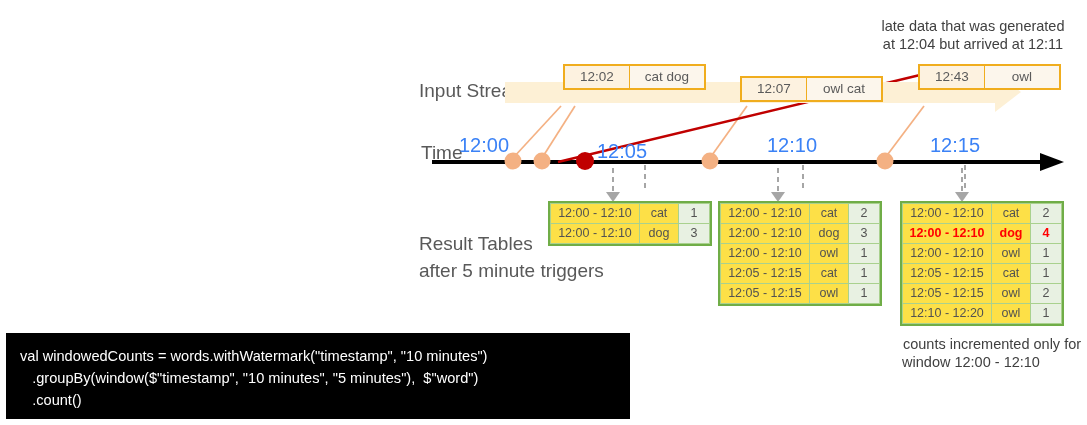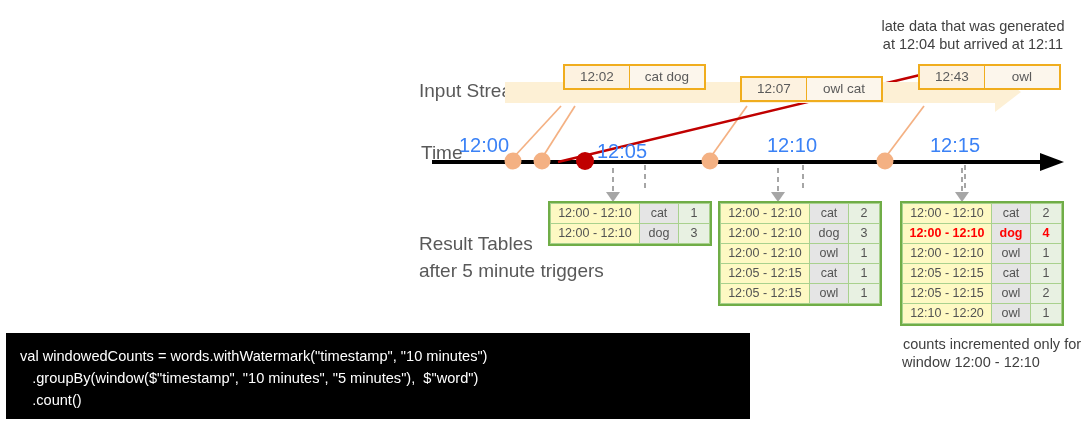--- a/index.html
+++ b/index.html
@@ -36,28 +36,28 @@
   .ev-box td.hot{color:#c00000;font-weight:bold;background:#fbe0cf;}
   .ev-box td.hot.c-word{background:#fbe0cf;}
 
   
   .res-tbl{border:2.4px solid #70ad47;border-collapse:collapse;}
   .res-tbl table{border-collapse:collapse;}
   .res-tbl td{
     border:1.1px solid #a9d18e;font-size:12.5px;color:#525252;
     padding:1px 5px;height:17px;line-height:17px;text-align:center;background:#eaf3e3;
   }
-  .res-tbl td.c-win{width:78px;background:#fef9c3;}
-  .res-tbl td.c-key{width:28px;background:#e5e5e5;}
+  .res-tbl td.c-win{width:78px;background:#fde047;}
+  .res-tbl td.c-key{width:28px;background:#fde047;}
   .res-tbl td.c-cnt{width:20px;background:#e8f1e2;}
   .res-tbl td.red{color:#ff0000;font-weight:bold;}
 
   
   #code-block{
-    left:6px;top:333px;width:744px;height:86px;background:#000000;
+    left:6px;top:333px;width:624px;height:86px;background:#000000;
   }
   #code-block pre{
     margin:0;padding:12px 14px;color:#ffffff;font-size:14.6px;line-height:22px;
     font-family:"Liberation Sans",sans-serif;white-space:pre;
   }
 
   svg{position:absolute;left:0;top:0;pointer-events:none;}
 </style>
 </head>
 <body>

